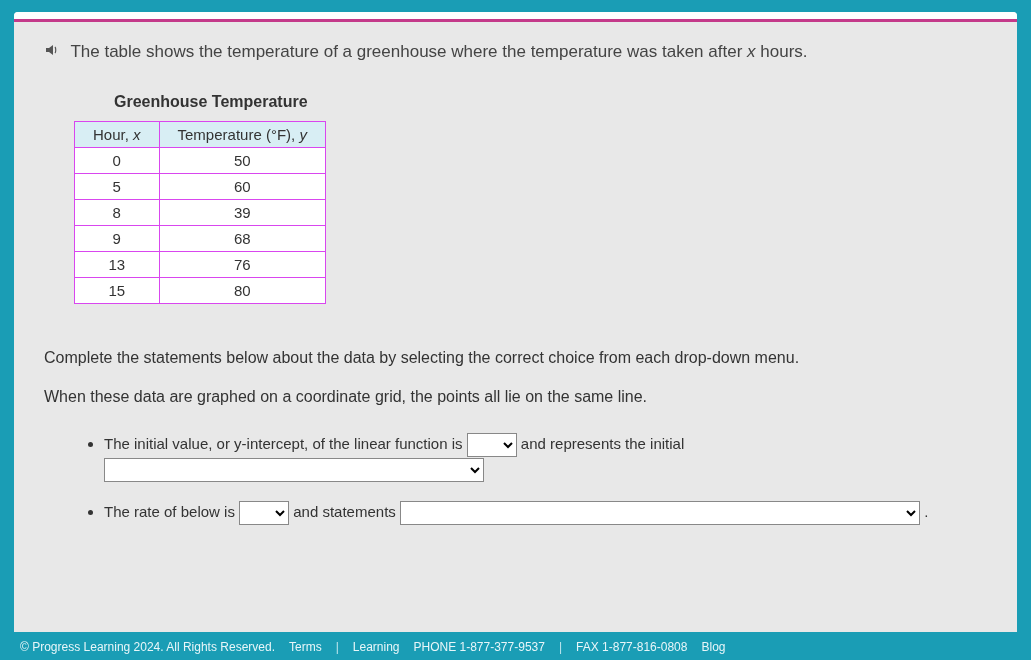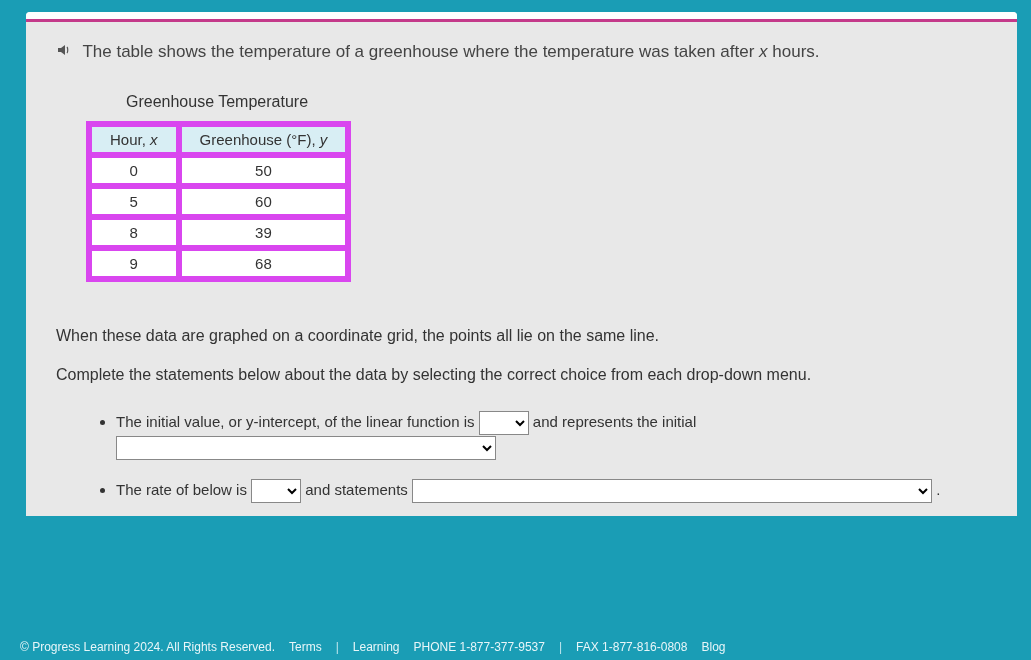--- a/index.html
+++ b/index.html
@@ -6,24 +6,24 @@
   body {
     font-family: Arial, Helvetica, sans-serif;
     background: #1a9db5;
     width: 1031px;
     height: 660px;
     overflow: hidden;
     position: relative;
   }
   .frame {
     background: #e8e8e8;
-    margin: 12px 14px 0 26px;
+    margin: 12px 14px 0 14px;
     border-radius: 4px 4px 0 0;
     position: relative;
-    height: 504px;
+    height: 620px;
     overflow: hidden;
   }
   .topbar {
     height: 10px;
     background: linear-gradient(#fff,#fff);
     border-bottom: 3px solid #c43a8a;
   }
   .content {
     padding: 20px 40px 30px 30px;
     color: #3a3a3a;
@@ -36,32 +36,32 @@
     vertical-align: middle;
   }
   .prompt-line {
     font-size: 17px;
     color: #444;
     margin-bottom: 30px;
   }
   .prompt-line .ital { font-style: italic; }
   .table-title {
     font-size: 16px;
-    font-weight: normal;
+    font-weight: bold;
     color: #333;
     margin-left: 70px;
     margin-bottom: 10px;
   }
   table.data {
     border-collapse: collapse;
     margin-left: 30px;
     background: #fff;
   }
   table.data th, table.data td {
-    border: 6px solid #d946ef;
+    border: 1px solid #d946ef;
     padding: 4px 18px;
     font-size: 15px;
     text-align: center;
     color: #333;
   }
   table.data th {
     background: #d8eef4;
     font-weight: normal;
   }
   table.data th .ital { font-style: italic; }
@@ -128,46 +128,54 @@
       </span>
       <span>The table shows the temperature of a greenhouse where the temperature was taken after </span><span class="ital">x</span><span> hours.</span>
     </div>
 
     <div class="table-title">Greenhouse Temperature</div>
 
     <table class="data">
       <thead>
         <tr>
           <th><span>Hour, </span><span class="ital">x</span></th>
-          <th><span>Greenhouse (°F), </span><span class="ital">y</span></th>
+          <th><span>Temperature (°F), </span><span class="ital">y</span></th>
         </tr>
       </thead>
       <tbody>
         <tr>
             <td>0</td>
             <td>50</td>
           </tr>
         <tr>
             <td>5</td>
             <td>60</td>
           </tr>
         <tr>
             <td>8</td>
             <td>39</td>
           </tr>
         <tr>
             <td>9</td>
             <td>68</td>
           </tr>
+        <tr>
+            <td>13</td>
+            <td>76</td>
+          </tr>
+        <tr>
+            <td>15</td>
+            <td>80</td>
+          </tr>
       </tbody>
     </table>
 
     <div class="body-text">
+      <p>Complete the statements below about the data by selecting the correct choice from each drop-down menu.</p>
       <p>When these data are graphed on a coordinate grid, the points all lie on the same line.</p>
-      <p>Complete the statements below about the data by selecting the correct choice from each drop-down menu.</p>
     </div>
 
     <ul class="statements">
       <li>
         <span>The initial value, or y-intercept, of the linear function is </span>
         <select class="dd small"><option></option></select>
         <span> and represents the initial </span>
         <select class="dd large"><option></option></select>
       </li>
       <li>

